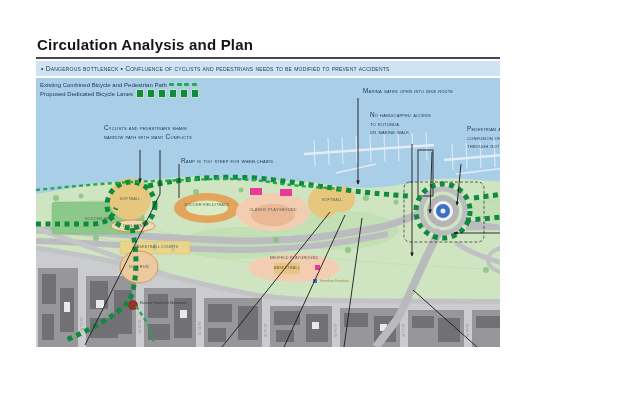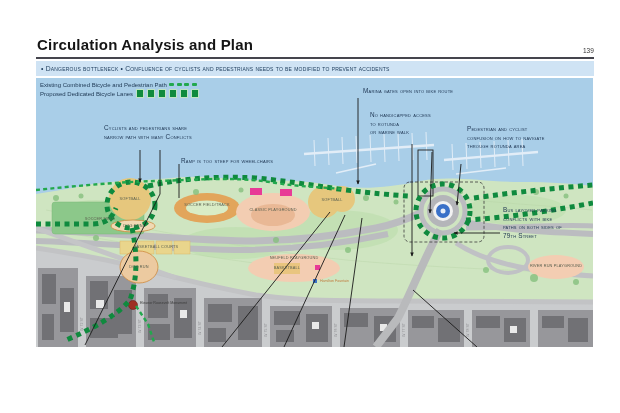--- a/index.html
+++ b/index.html
@@ -1,16 +1,16 @@
 <!DOCTYPE html>
 <html><head>
 <meta charset="utf-8">
 <style>
   html,body{margin:0;padding:0;background:#fff;}
-  .slide{position:relative;width:620px;height:413px;background:#ffffff;overflow:hidden;
+  .slide{position:relative;width:500px;height:413px;background:#ffffff;overflow:hidden;
          font-family:"Liberation Sans",sans-serif;}
   .title{position:absolute;left:37px;top:36px;font-size:15px;font-weight:bold;color:#151515;
          letter-spacing:.2px;}
   .page-number{position:absolute;left:583px;top:47px;font-size:6.5px;color:#333;}
   .rule{position:absolute;left:36px;top:57px;width:558px;height:2px;background:#45454d;}
   .banner{position:absolute;left:36px;top:61px;width:558px;height:15px;background:#cfe3f4;
           color:#1b3a5a;font-size:6.8px;line-height:15px;padding-left:5px;box-sizing:border-box;
           font-variant:small-caps;letter-spacing:.2px;white-space:nowrap;}
   .map{position:absolute;left:36px;top:78px;width:557px;height:269px;background:#a9cee8;}
   .map svg{position:absolute;left:0;top:0;}

